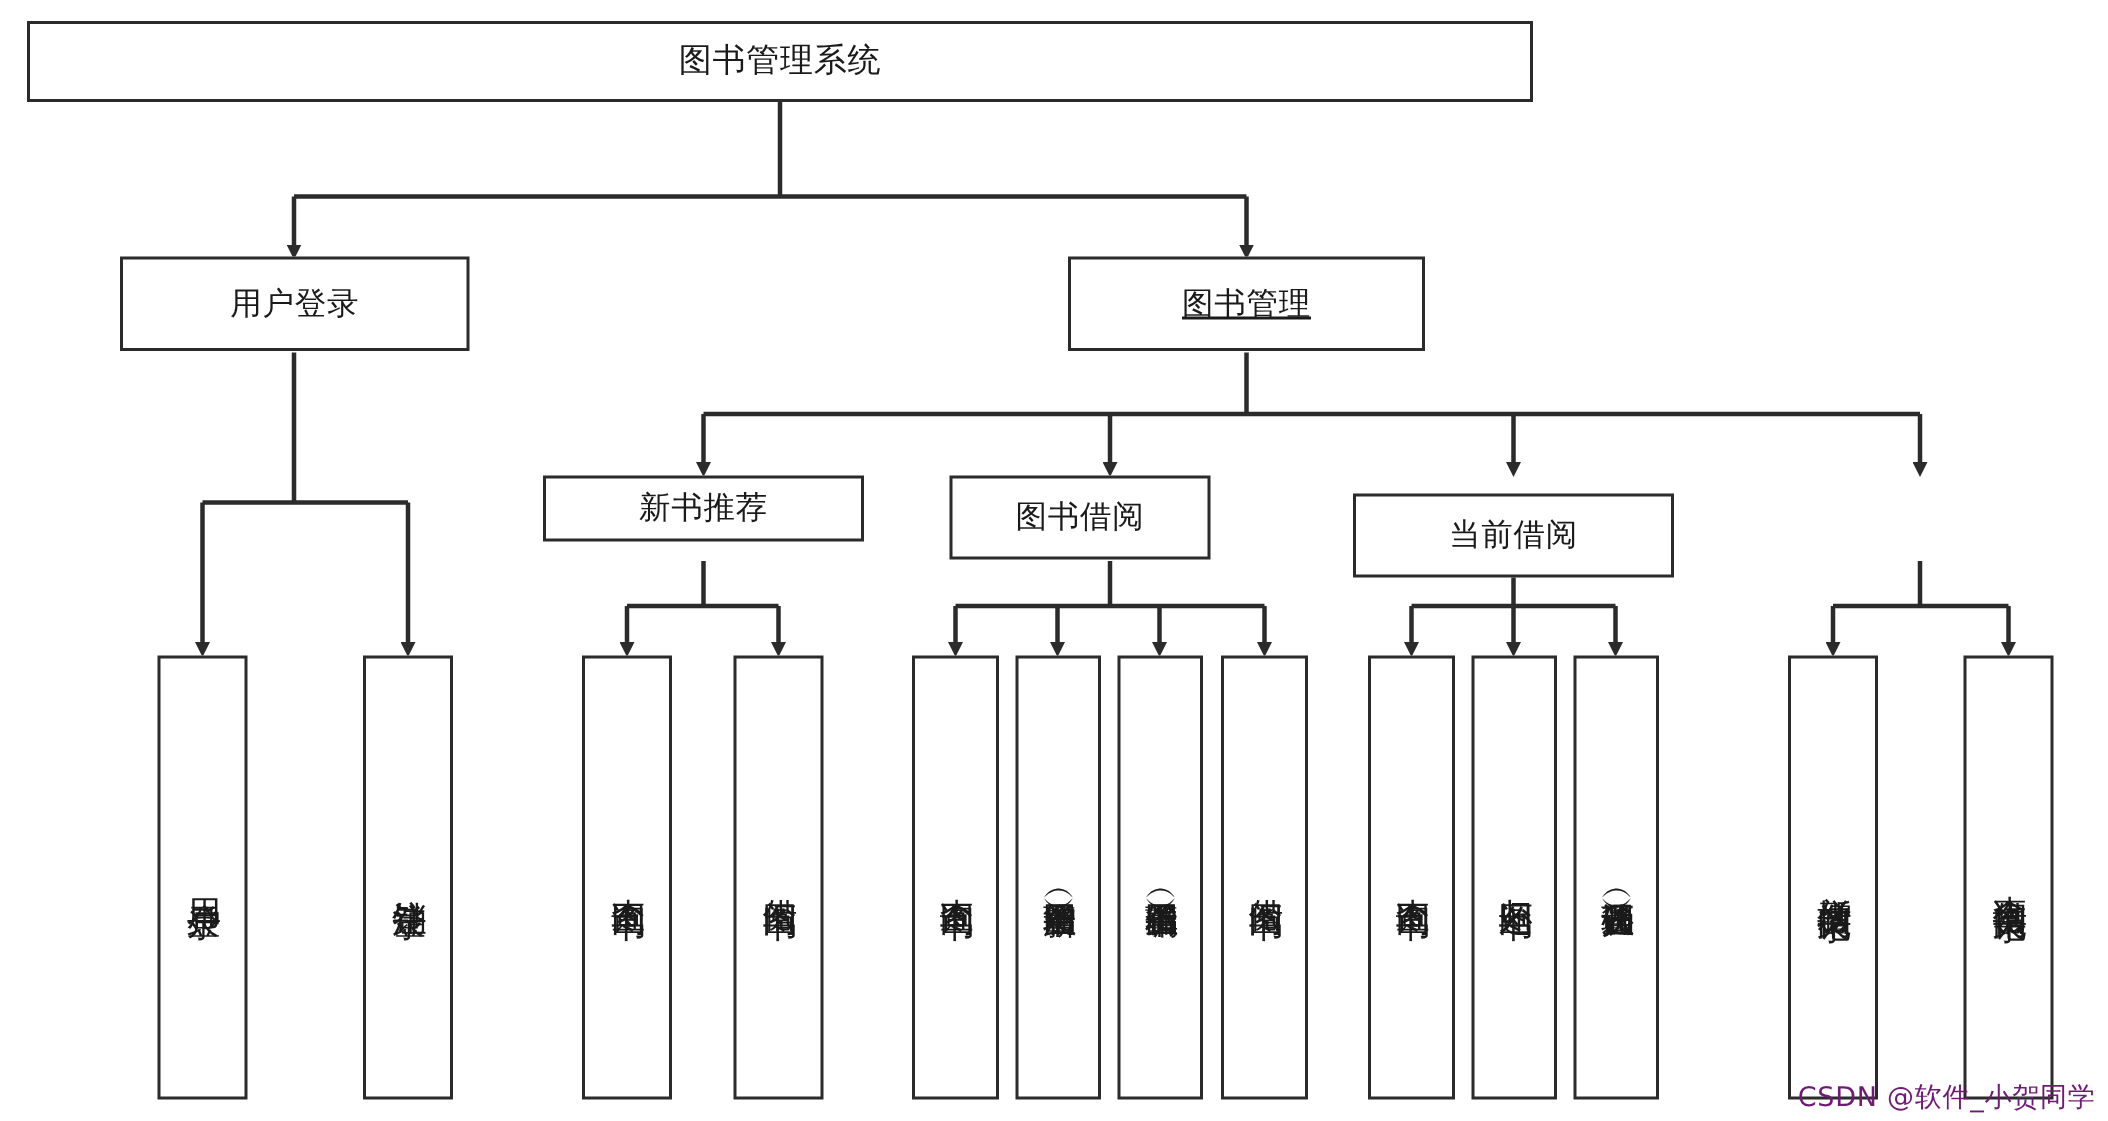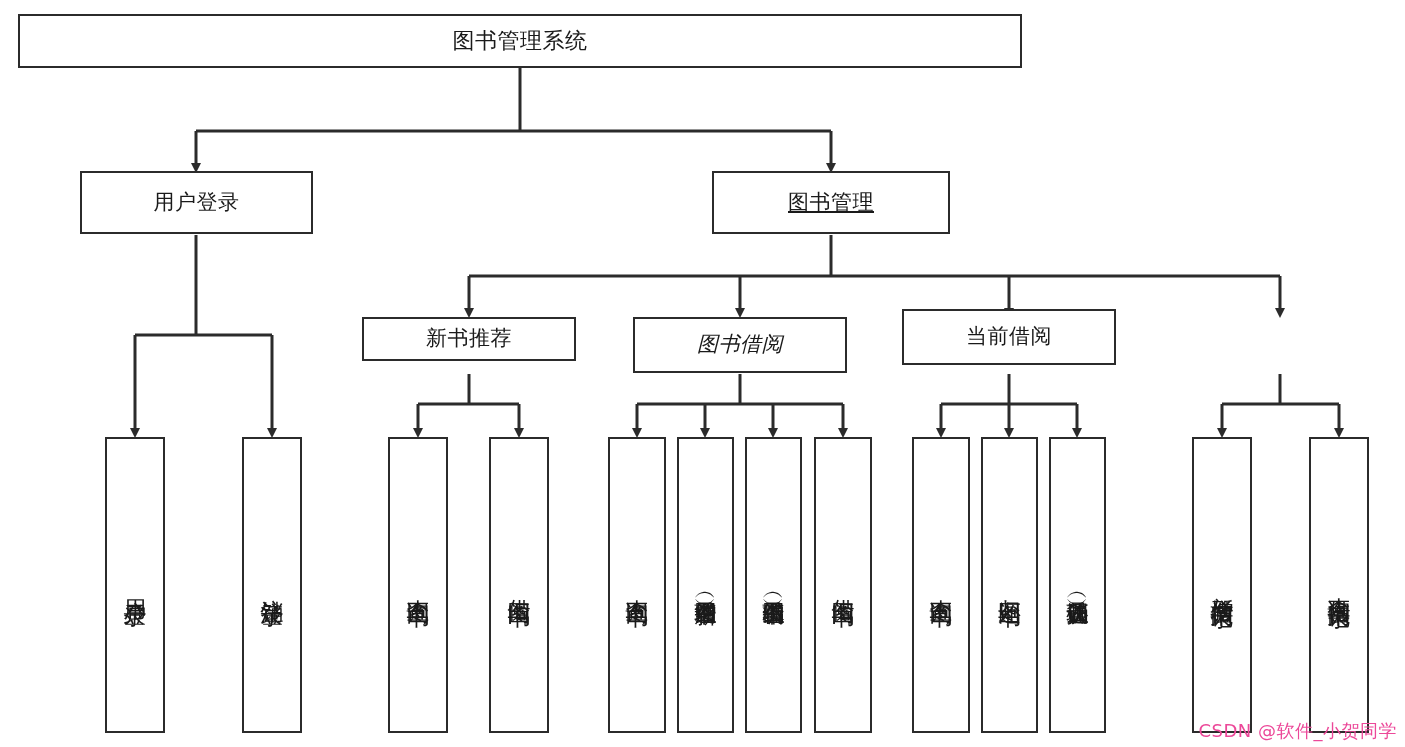--- a/index.html
+++ b/index.html
@@ -62,21 +62,21 @@
   .node.vert.tight .label{
     font-size:22px;
     letter-spacing:0px;
   }
   
   #watermark{
     position:absolute;
     right:8px;
     bottom:4px;
     font-size:18px;
-    color:#ec4899;
+    color:#701a75;
     letter-spacing:0.5px;
     z-index:5;
     white-space:nowrap;
   }
 </style>
 </head>
 <body>
 
 <div id="canvas">
 
@@ -137,24 +137,24 @@
   <div class="node horiz" style="left:80px;top:171px;width:233px;height:63px;">
     <span class="label">用户登录</span>
   </div>
   <div class="node horiz" style="left:712px;top:171px;width:238px;height:63px;text-decoration:underline;">
     <span class="label">图书管理</span>
   </div>
 
   <div class="node horiz" style="left:362px;top:317px;width:214px;height:44px;">
     <span class="label">新书推荐</span>
   </div>
-  <div class="node horiz" style="left:633px;top:317px;width:214px;height:56px;font-style:italic;">
+  <div class="node horiz" style="left:633px;top:317px;width:174px;height:56px;">
     <span class="label">图书借阅</span>
   </div>
-  <div class="node horiz" style="left:902px;top:309px;width:214px;height:56px;font-family:Liberation Serif, serif;">
+  <div class="node horiz" style="left:902px;top:329px;width:214px;height:56px;font-family:Liberation Serif, serif;">
     <span class="label">当前借阅</span>
   </div>
 
   <div class="node vert" style="left:105px;top:437px;width:60px;height:296px;">
     <span class="label">用户登录</span>
   </div>
   <div class="node vert" style="left:242px;top:437px;width:60px;height:296px;">
     <span class="label">注销登录</span>
   </div>
 

